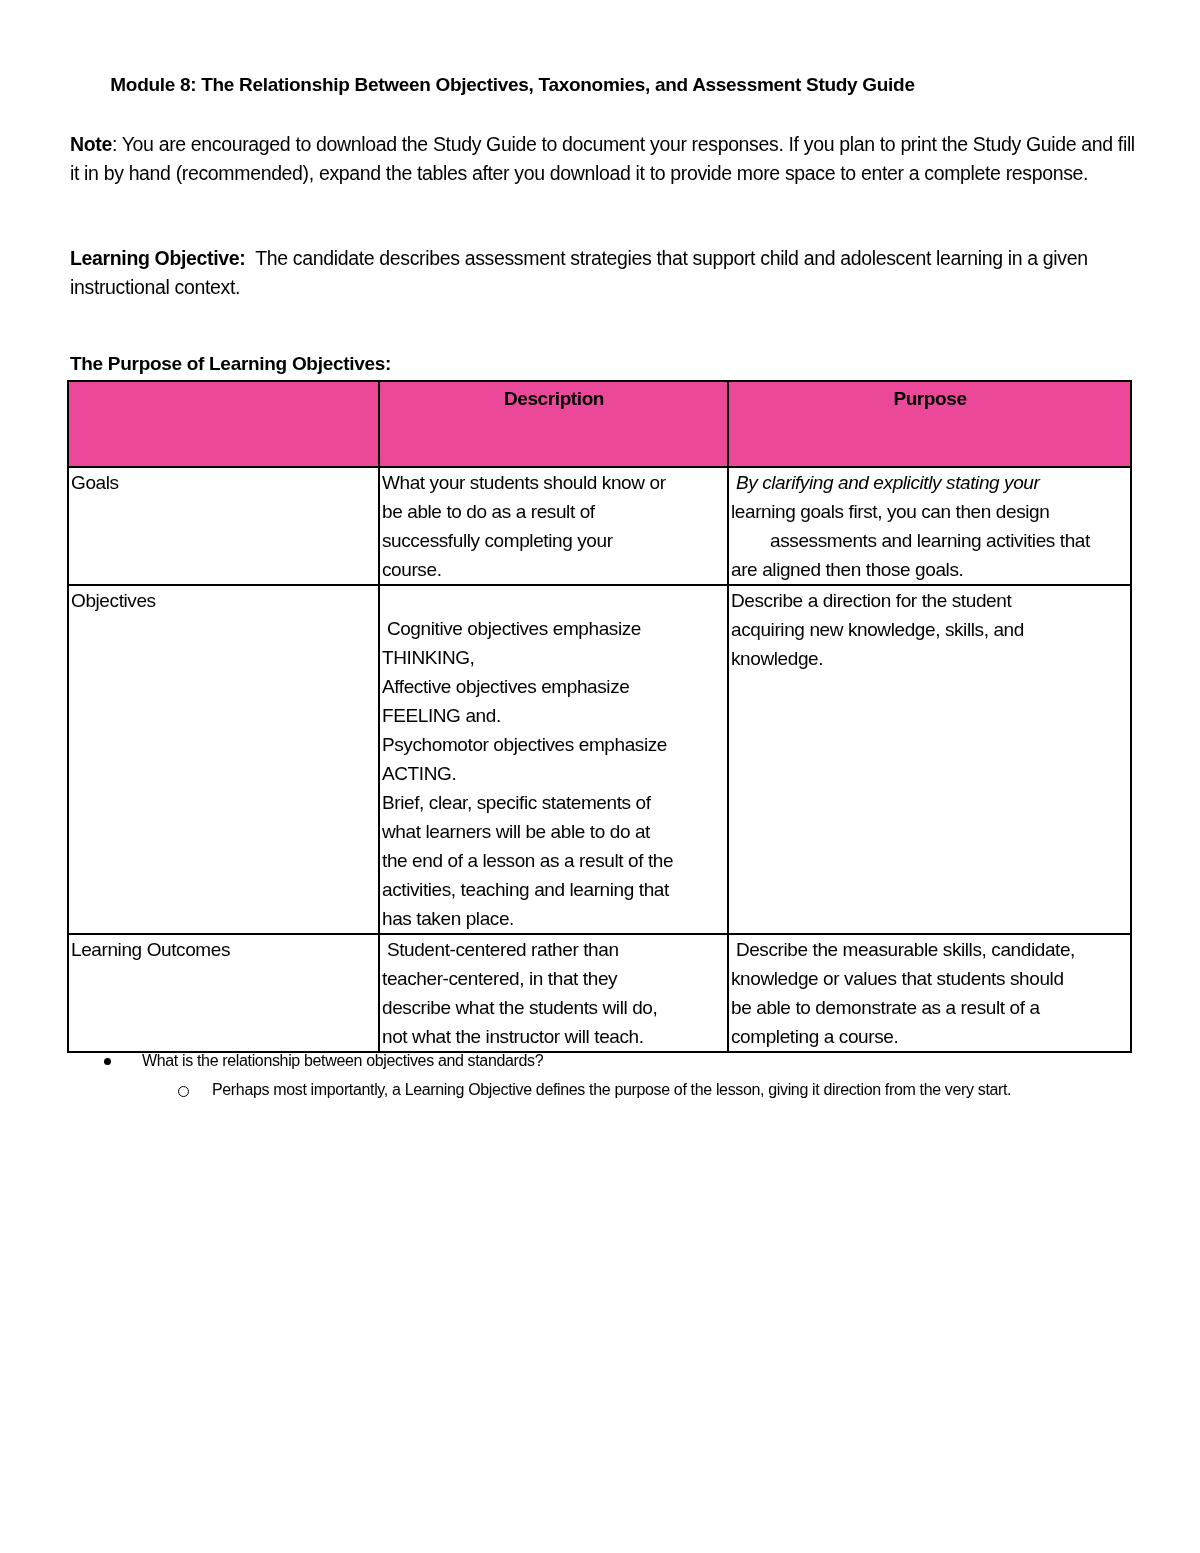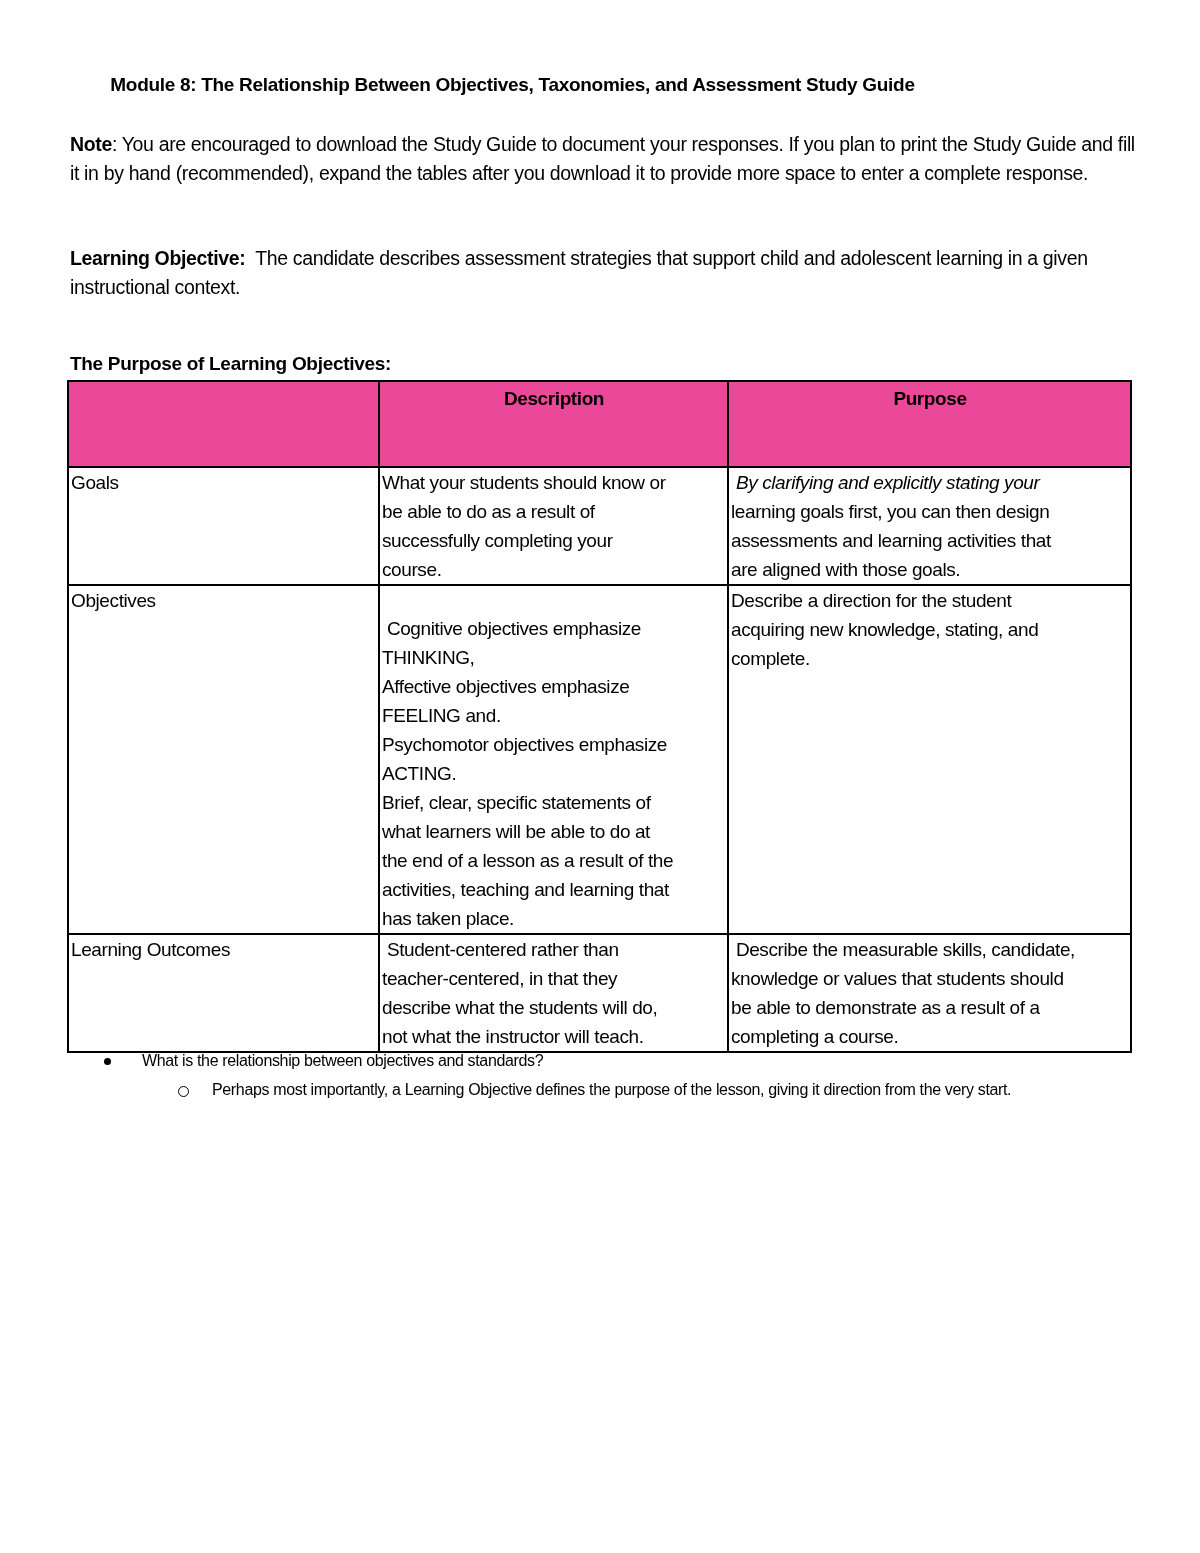--- a/index.html
+++ b/index.html
@@ -75,43 +75,43 @@
           <td>Goals</td>
           <td>
             <span class="line" style="white-space: pre;">What your students should know or</span>
             <span class="line" style="white-space: pre;">be able to do as a result of</span>
             <span class="line" style="white-space: pre;">successfully completing your</span>
             <span class="line" style="white-space: pre;">course.</span>
           </td>
           <td>
             <span class="line" style="white-space: pre; font-style: italic;"> By clarifying and explicitly stating your</span>
             <span class="line" style="white-space: pre;">learning goals first, you can then design</span>
-            <span class="line" style="white-space: pre;">assessments and learning activities that</span>
-            <span class="line" style="white-space: pre;">are aligned with those goals.</span>
+            <span class="line" style="white-space: pre; text-align: center;">assessments and learning activities that</span>
+            <span class="line" style="white-space: pre;">are aligned then those goals.</span>
           </td>
         </tr>
         <tr>
           <td>Objectives</td>
           <td>
             <span class="line" style="white-space: pre; margin-top: 28px;"> Cognitive objectives emphasize</span>
             <span class="line" style="white-space: pre;">THINKING,</span>
             <span class="line" style="white-space: pre;">Affective objectives emphasize</span>
             <span class="line" style="white-space: pre;">FEELING and.</span>
             <span class="line" style="white-space: pre;">Psychomotor objectives emphasize</span>
             <span class="line" style="white-space: pre;">ACTING.</span>
             <span class="line" style="white-space: pre;">Brief, clear, specific statements of</span>
             <span class="line" style="white-space: pre;">what learners will be able to do at</span>
             <span class="line" style="white-space: pre;">the end of a lesson as a result of the</span>
             <span class="line" style="white-space: pre;">activities, teaching and learning that</span>
             <span class="line" style="white-space: pre;">has taken place.</span>
           </td>
           <td>
             <span class="line" style="white-space: pre;">Describe a direction for the student</span>
-            <span class="line" style="white-space: pre;">acquiring new knowledge, stating, and</span>
-            <span class="line" style="white-space: pre;">complete.</span>
+            <span class="line" style="white-space: pre;">acquiring new knowledge, skills, and</span>
+            <span class="line" style="white-space: pre;">knowledge.</span>
           </td>
         </tr>
         <tr>
           <td>Learning Outcomes</td>
           <td>
             <span class="line" style="white-space: pre;"> Student-centered rather than</span>
             <span class="line" style="white-space: pre;">teacher-centered, in that they</span>
             <span class="line" style="white-space: pre;">describe what the students will do,</span>
             <span class="line" style="white-space: pre;">not what the instructor will teach.</span>
           </td>

